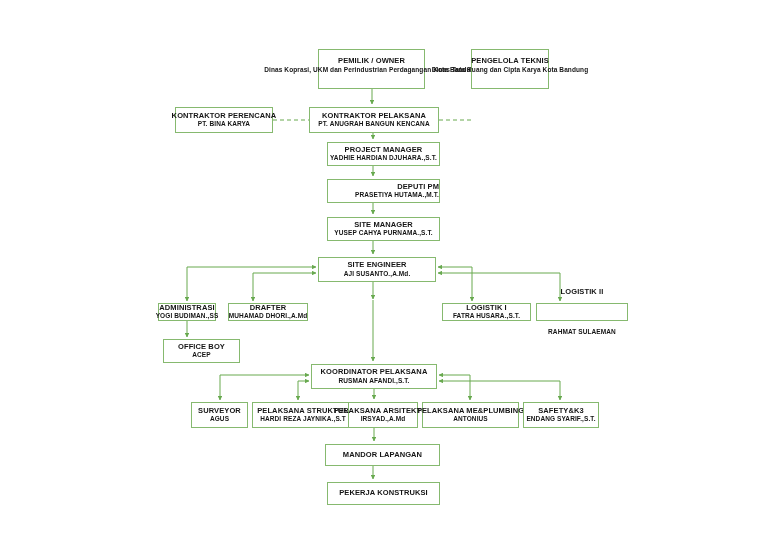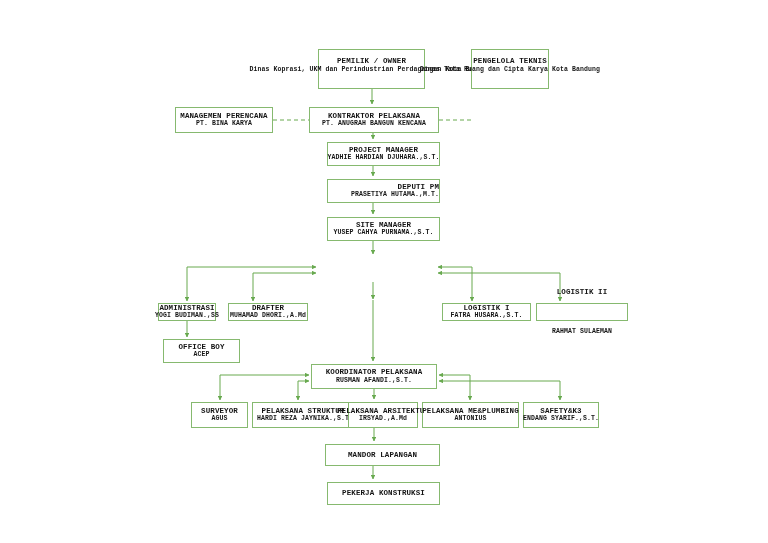--- a/index.html
+++ b/index.html
@@ -1,18 +1,18 @@
 <!DOCTYPE html>
 <html><head>
 <meta charset="utf-8">
 <style>
   html,body{margin:0;padding:0;background:#fff;}
   #stage{
     position:relative;width:768px;height:543px;background:#ffffff;overflow:hidden;
-    font-family:Liberation Mono, monospace;
+    font-family:Liberation Sans, sans-serif;
   }
   .node{
     position:absolute;border:1px solid #86b96f;background:#ffffff;
     display:flex;flex-direction:column;align-items:center;justify-content:center;
     box-sizing:border-box;
   }
   .node .t{
     font-size:7.5px;font-weight:bold;color:#141414;white-space:nowrap;line-height:8.5px;
     letter-spacing:0.1px;
   }
@@ -98,21 +98,21 @@
     <div class="t">PEMILIK / OWNER</div>
     <div class="s">Dinas Koprasi, UKM dan Perindustrian Perdagangan Kota Bandung</div>
   </div>
 
   <div class="node top-align" id="n-pengelola">
     <div class="t">PENGELOLA TEKNIS</div>
     <div class="s">Dinas Tata Ruang dan Cipta Karya Kota Bandung</div>
   </div>
 
   <div class="node" id="n-konsultan">
-    <div class="t">MANAGEMEN PERENCANA</div>
+    <div class="t">KONTRAKTOR PERENCANA</div>
     <div class="s">PT. BINA KARYA</div>
   </div>
 
   <div class="node" id="n-kontraktor">
     <div class="t">KONTRAKTOR PELAKSANA</div>
     <div class="s">PT. ANUGRAH BANGUN KENCANA</div>
   </div>
 
 
   <div class="node" id="n-pm">
@@ -123,20 +123,24 @@
   <div class="node" id="n-deputi">
     <div class="t">DEPUTI PM</div>
     <div class="s">PRASETIYA HUTAMA.,M.T.</div>
   </div>
 
   <div class="node" id="n-sitemanager">
     <div class="t">SITE MANAGER</div>
     <div class="s">YUSEP CAHYA PURNAMA.,S.T.</div>
   </div>
 
+  <div class="node" id="n-siteengineer">
+    <div class="t">SITE ENGINEER</div>
+    <div class="s">AJI SUSANTO.,A.Md.</div>
+  </div>
 
   <div class="node" id="n-administrasi">
     <div class="t">ADMINISTRASI</div>
     <div class="s">YOGI BUDIMAN.,SS</div>
   </div>
 
   <div class="node" id="n-drafter">
     <div class="t">DRAFTER</div>
     <div class="s">MUHAMAD DHORI.,A.Md</div>
   </div>

